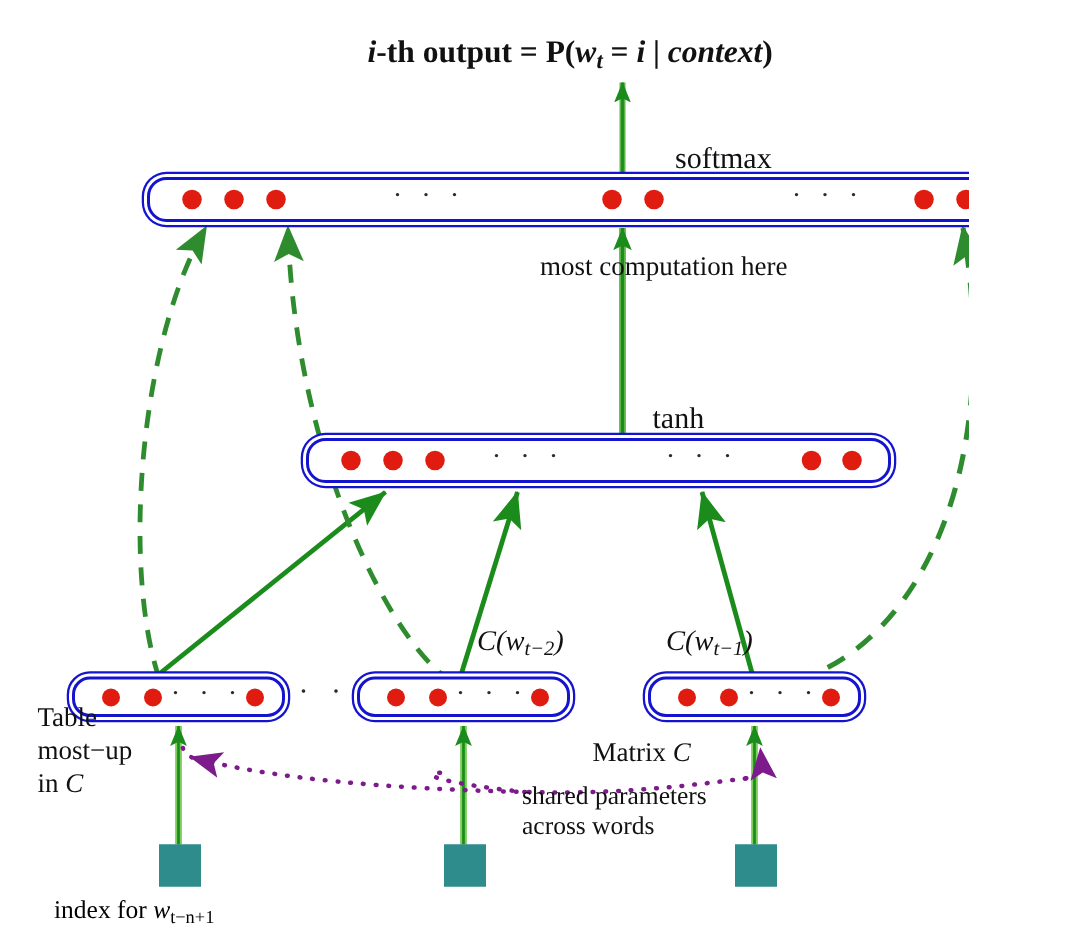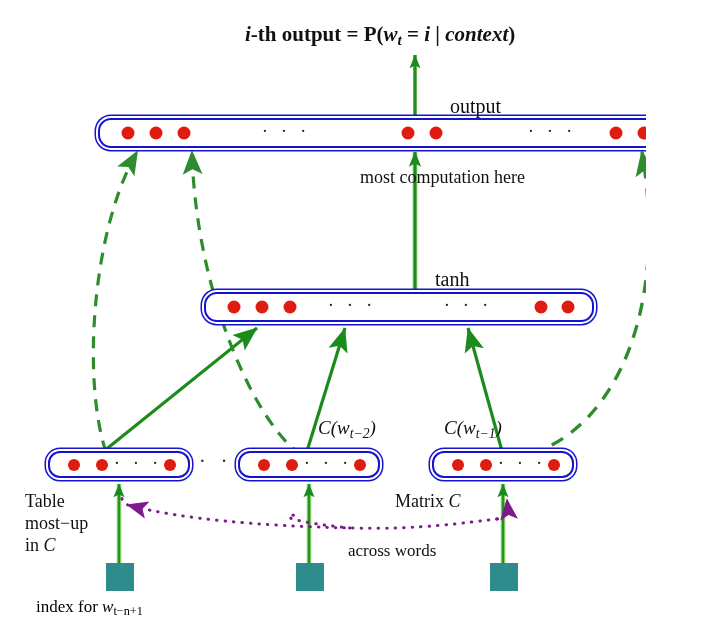--- a/index.html
+++ b/index.html
@@ -106,21 +106,21 @@
   #softmax-label { left: 450px; top: 95px;  font-size: 20px; }
   #tanh-label    { left: 435px; top: 268px; font-size: 20px; }
   #most-comp-label { left: 360px; top: 167px; font-size: 18px; }
 
   .embed-label { font-size: 19px; }
   #embed-label-0 { left: 28px;  top: 417px; }
   #embed-label-1 { left: 318px; top: 417px; }
   #embed-label-2 { left: 444px; top: 417px; }
 
   #table-lookup-label {
-    left: 25px; top: 491px;
+    left: 25px; top: 468px;
     font-size: 18px;
     white-space: normal;
     width: 110px;
     line-height: 1.22;
   }
   #matrix-label  { left: 395px; top: 491px; font-size: 18px; }
   #shared-label  {
     left: 348px; top: 521px;
     font-size: 17px;
     white-space: normal;
@@ -240,21 +240,21 @@
       <span class="dot" style="left:84px"></span>
       <span class="ell" style="left:186px">· · ·</span>
       <span class="dot" style="left:308px"></span>
       <span class="dot" style="left:336px"></span>
       <span class="ell" style="left:452px">· · ·</span>
       <span class="dot" style="left:516px"></span>
       <span class="dot" style="left:544px"></span>
       <span class="dot" style="left:571px"></span>
     </div>
   </div>
-  <div class="txt serif" id="softmax-label">output</div>
+  <div class="txt serif" id="softmax-label">softmax</div>
 
   <div class="txt serif" id="most-comp-label">most  computation here</div>
 
   <div class="layer-box" id="tanh-layer">
     <div class="layer-inner">
       <span class="dot" style="left:28px"></span>
       <span class="dot" style="left:56px"></span>
       <span class="dot" style="left:84px"></span>
       <span class="ell" style="left:146px">· · ·</span>
       <span class="ell" style="left:262px">· · ·</span>
@@ -302,21 +302,21 @@
   <div class="txt serif" id="table-lookup-label">
     <span>Table</span><br>
     <span>most−up</span><br>
     <span>in </span><i>C</i>
   </div>
 
   <div class="txt serif" id="matrix-label">
     <span>Matrix </span><i>C</i>
   </div>
   <div class="txt serif" id="shared-label">
-    <br>
+    <span>shared parameters</span><br>
     <span>across words</span>
   </div>
 
   <div class="index-square" id="index-square-0"></div>
   <div class="index-square" id="index-square-1"></div>
   <div class="index-square" id="index-square-2"></div>
 
   <div class="index-label serif" id="index-label-0">
     <span>index for </span><i>w</i><span class="subu">t−n+1</span>
   </div>

